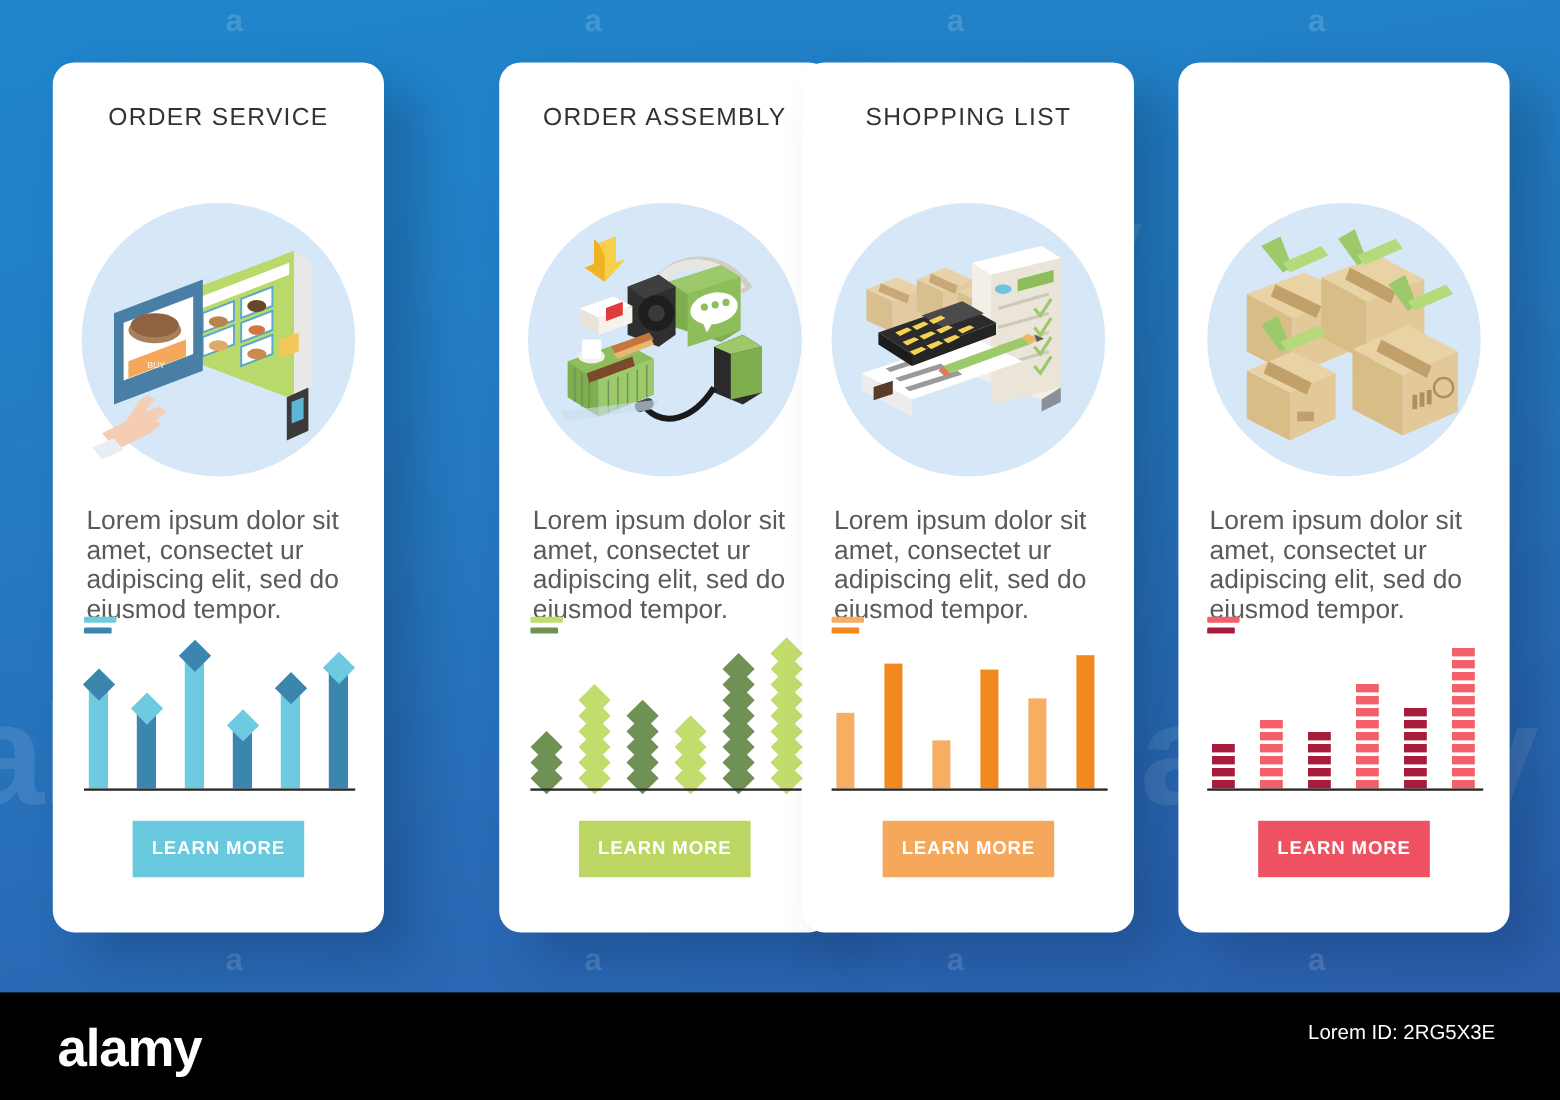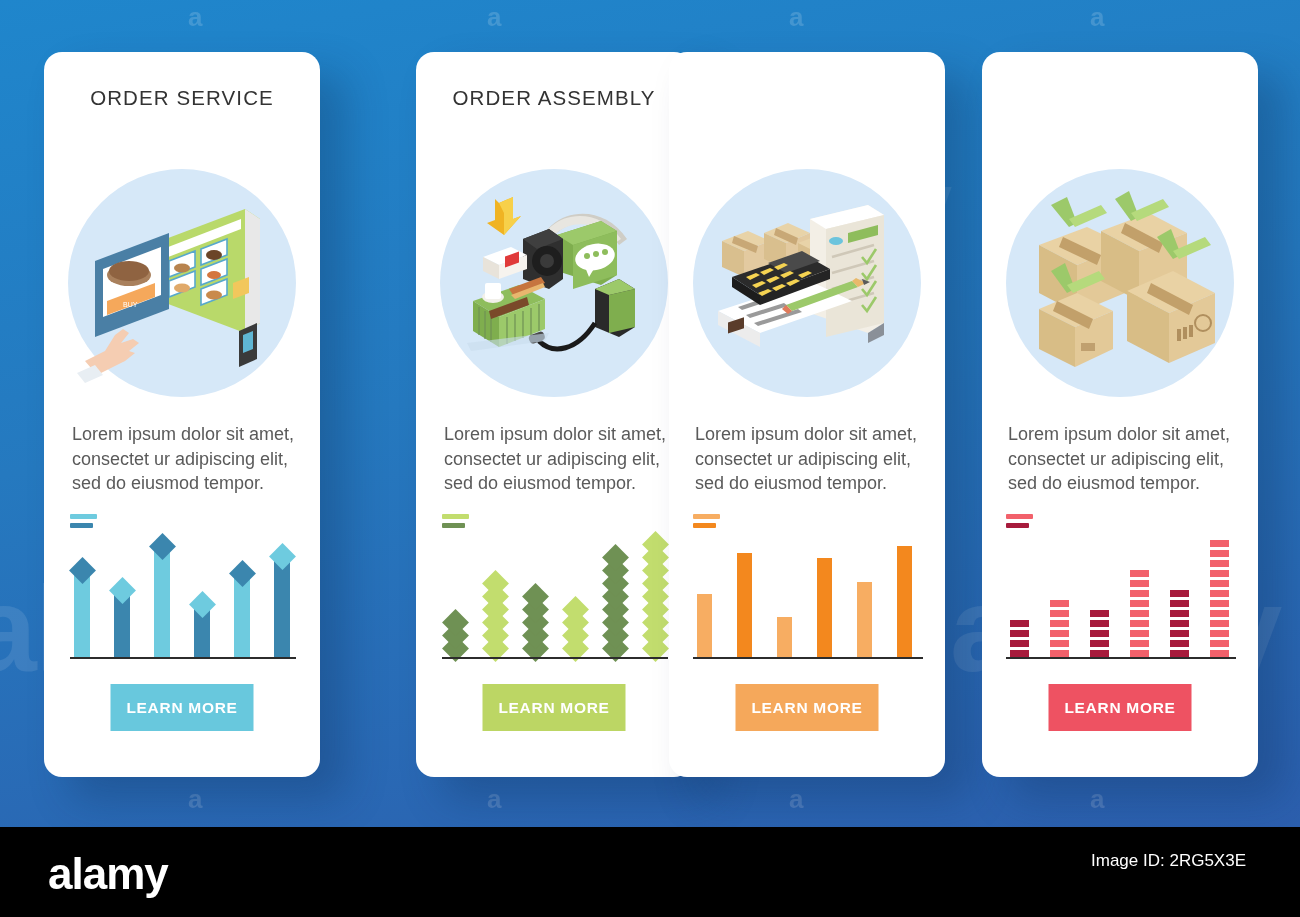--- a/index.html
+++ b/index.html
@@ -47,21 +47,21 @@
 
   .illo-wrap{position:absolute;top:116px;left:0;width:100%;height:230px;}
   .illo-circle{
     position:absolute;left:50%;top:50%;transform:translate(-50%,-50%);
     width:228px;height:228px;border-radius:50%;background:#d6e8f8;
   }
   .illo-svg{position:absolute;left:50%;top:50%;transform:translate(-50%,-50%);}
 
   .card-text{
     position:absolute;top:370px;left:28px;right:22px;
-    color:#5a5a5a;font-size:18px;line-height:24.5px;
+    color:#5a5a5a;font-size:22px;line-height:24.5px;
   }
   .card.c3 .card-text,.card.c4 .card-text{left:26px;}
 
   .chart{position:absolute;left:26px;top:462px;width:226px;height:145px;}
   .card.c3 .chart,.card.c4 .chart{left:24px;width:230px;}
 
   .legend{position:absolute;left:0;top:0;width:30px;}
   .legend-bar{height:5px;border-radius:1px;margin-bottom:4px;}
   .legend-bar.w1{width:27px;}
   .legend-bar.w2{width:23px;}
@@ -302,20 +302,21 @@
           <div class="axis"></div>
         </div>
       </div>
 
       <div class="btn" style="background:#bcd664">
         <span>LEARN MORE</span>
       </div>
     </div>
 
     <div class="card c3">
+      <div class="card-title">SHOPPING LIST</div>
 
       <div class="illo-wrap">
         <div class="illo-circle"></div>
         <svg class="illo-svg" width="210" height="200" viewBox="0 0 210 200">
 
           <polygon points="20,58 46,48 68,58 42,68" fill="#e8d3a8"></polygon>
           <polygon points="20,58 42,68 42,94 20,84" fill="#d9bf8e"></polygon>
           <polygon points="42,68 68,58 68,84 42,94" fill="#e3caa0"></polygon>
           <polygon points="32,53 56,63 54,70 30,60" fill="#c8a876"></polygon>
           <polygon points="62,50 86,40 108,50 84,60" fill="#e8d3a8"></polygon>
@@ -510,16 +511,16 @@
 
       <div class="btn" style="background:#ee5262">
         <span>LEARN MORE</span>
       </div>
     </div>
 
   </div>
 
   <div class="footer">
     <div class="footer-logo">alamy</div>
-    <div class="footer-id">Image ID: 2RG5X3E</div>
+    <div class="footer-id">Lorem ID: 2RG5X3E</div>
   </div>
 
 </div>
 
 </body></html>

